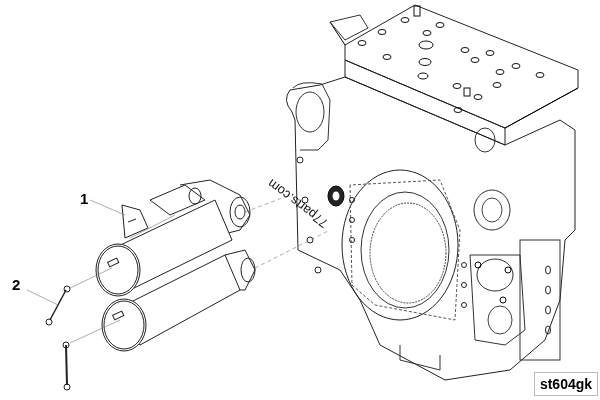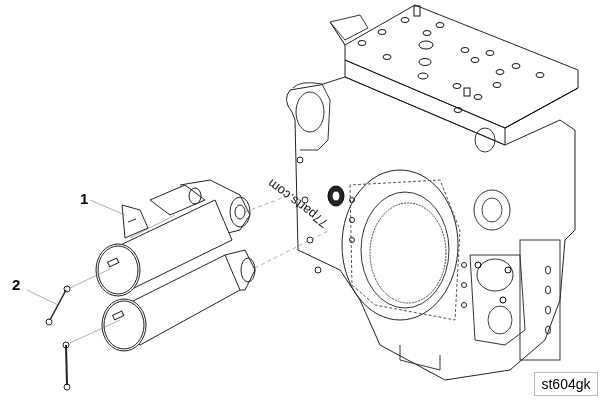--- a/index.html
+++ b/index.html
@@ -31,21 +31,21 @@
       font-family: "Liberation Sans", sans-serif;
     }
     .ref-code {
       position: absolute;
       left: 534px;
       top: 372px;
       width: 62px;
       height: 22px;
       border: 1px solid #bbb;
       background: #fff;
-      font-weight: normal;
+      font-weight: bold;
       font-size: 14px;
       text-align: center;
       line-height: 22px;
       color: #000;
     }
   </style>
 </head>
 <body>
 
 <div class="canvas">

